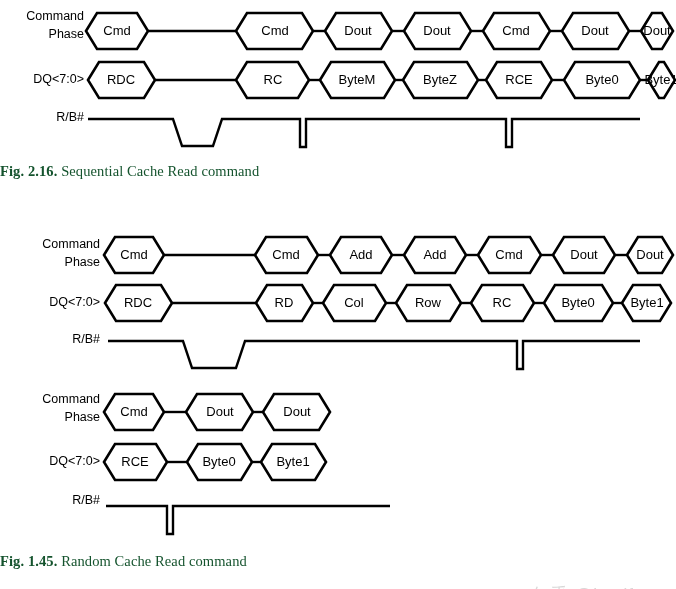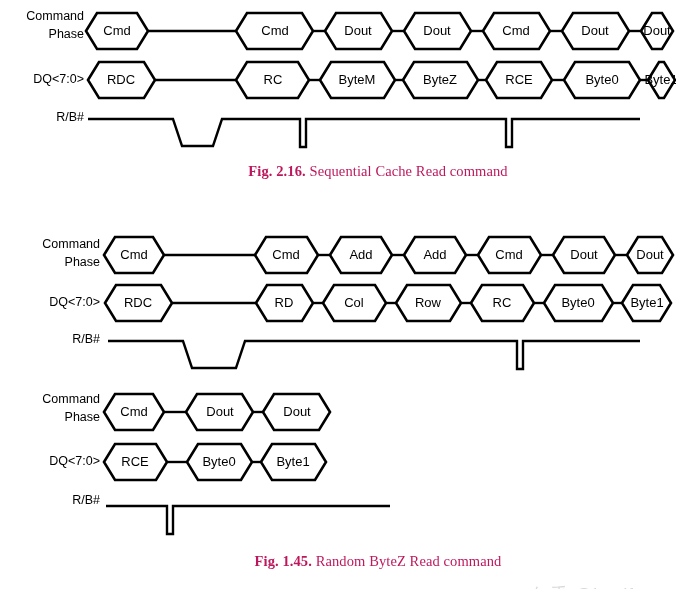--- a/index.html
+++ b/index.html
@@ -10,21 +10,20 @@
   body {
     width: 676px;
     height: 589px;
     position: relative;
     font-family: "Liberation Sans", sans-serif;
     overflow: hidden;
   }
   #root {
     position: absolute;
     inset: 0;
-    padding-left: 40px;
   }
   .figure {
     position: absolute;
     left: 0;
     width: 676px;
   }
   .diagram-svg {
     display: block;
   }
   .row-label {
@@ -55,24 +54,23 @@
   .wave-line {
     stroke: #000000;
     stroke-width: 2.4;
     fill: none;
     stroke-linejoin: miter;
     stroke-linecap: butt;
   }
   .caption {
     position: absolute;
     width: 676px;
-    text-align: center;
     font-family: "Liberation Serif", serif;
     font-size: 14.5px;
-    color: #be185d;
+    color: #14532d;
     letter-spacing: 0.1px;
   }
   .caption b {
     font-weight: bold;
   }
   .watermark {
     position: absolute;
     font-family: "Liberation Sans", sans-serif;
     font-size: 17px;
     color: #d8d8d8;
@@ -270,18 +268,18 @@
         <polygon class="hex-shape" points="261,80 272,62 315,62 326,80 315,98 272,98"></polygon>
         <text class="hex-label" x="293" y="81">Byte1</text>
       </g>
 
       <path class="wave-line" d="M 106,124 L 167,124 L 167,152 L 173,152 L 173,124 L 390,124"></path>
     </svg>
   </div>
 
   <div class="caption" style="top:553px;">
     <b>Fig. 1.45.</b>
-    <span>Random ByteZ Read command</span>
+    <span>Random Cache Read command</span>
   </div>
 
   <div class="watermark" style="left:533px;top:551px;margin-top:32px;">知乎 @Lucifer</div>
 
 </div>
 
 </body></html>

